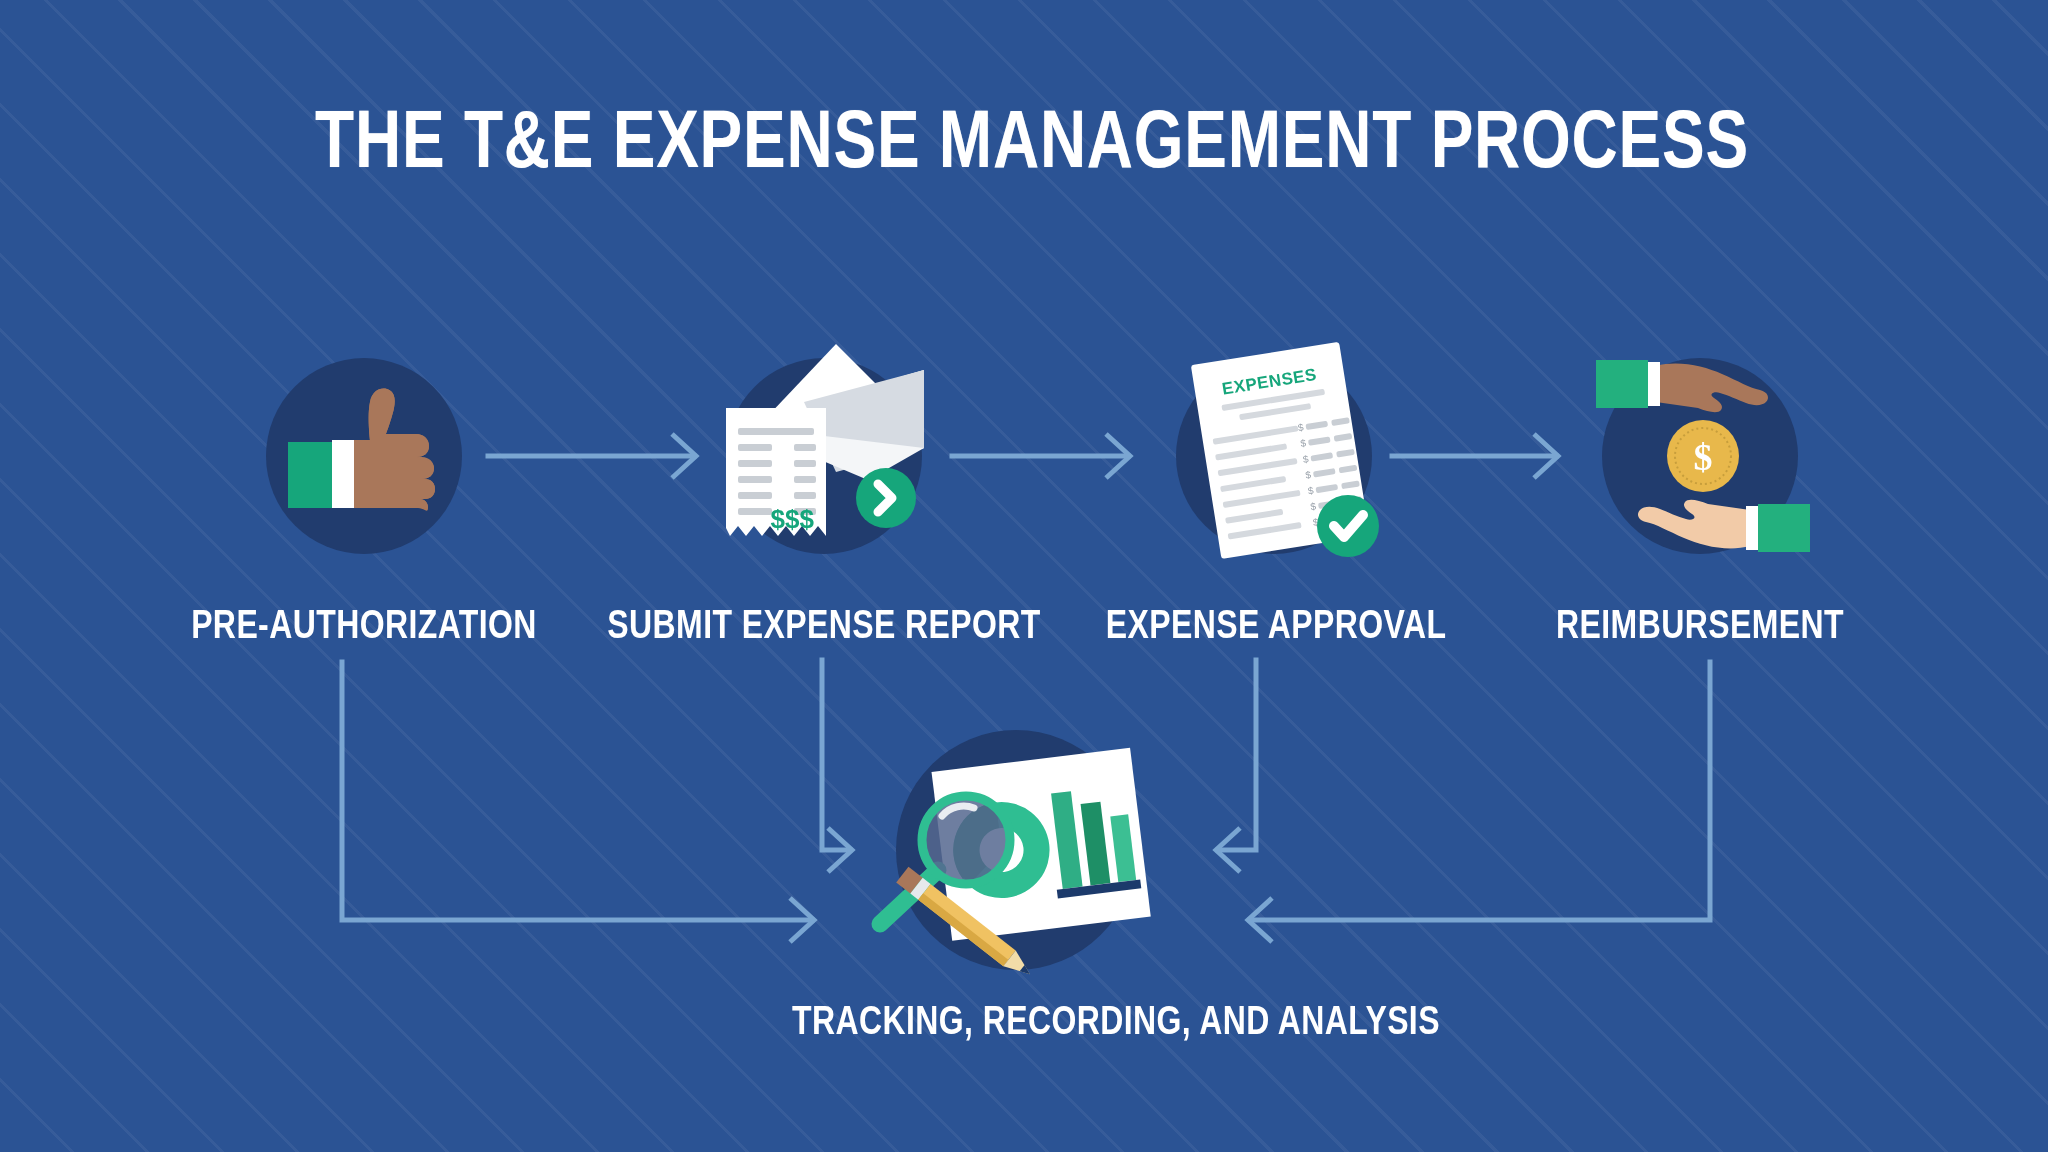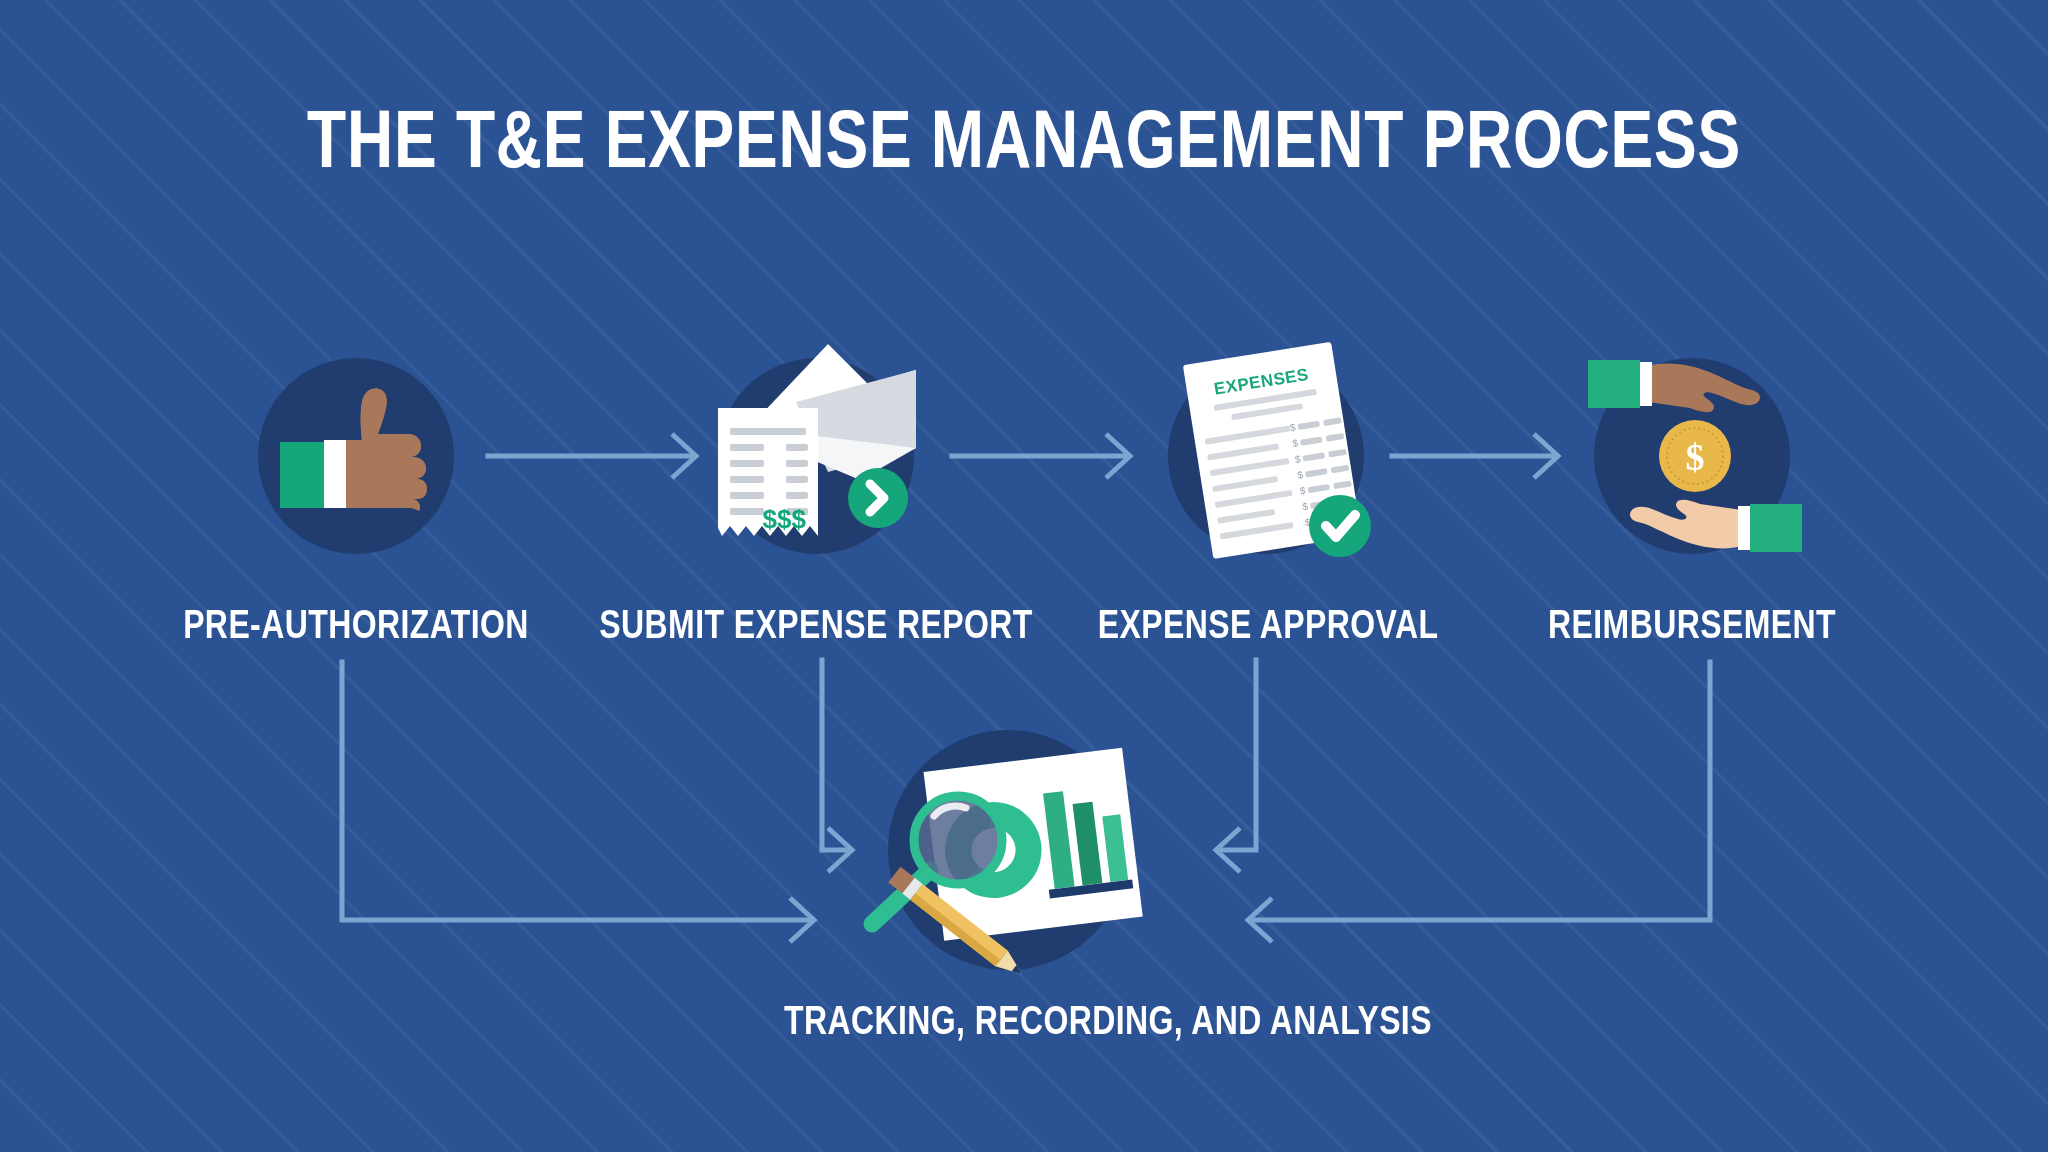--- a/index.html
+++ b/index.html
@@ -15,21 +15,21 @@
     position:absolute; inset:0;
     background-image:repeating-linear-gradient(
         45deg,
         rgba(255,255,255,0.00) 0px,
         rgba(255,255,255,0.00) 50px,
         rgba(255,255,255,0.055) 50px,
         rgba(255,255,255,0.055) 53px);
     pointer-events:none;
     z-index:1;
   }
-  #stage{ position:absolute; inset:0; z-index:2; }
+  #stage{ position:absolute; inset:0; z-index:2;margin-left:8px; }
 
   
   #title{
     position:absolute;
     top:96px; left:0; width:2048px;
     text-align:center;
     color:#FFFFFF;
     font-size:82px;
     line-height:86px;
     font-weight:bold;

